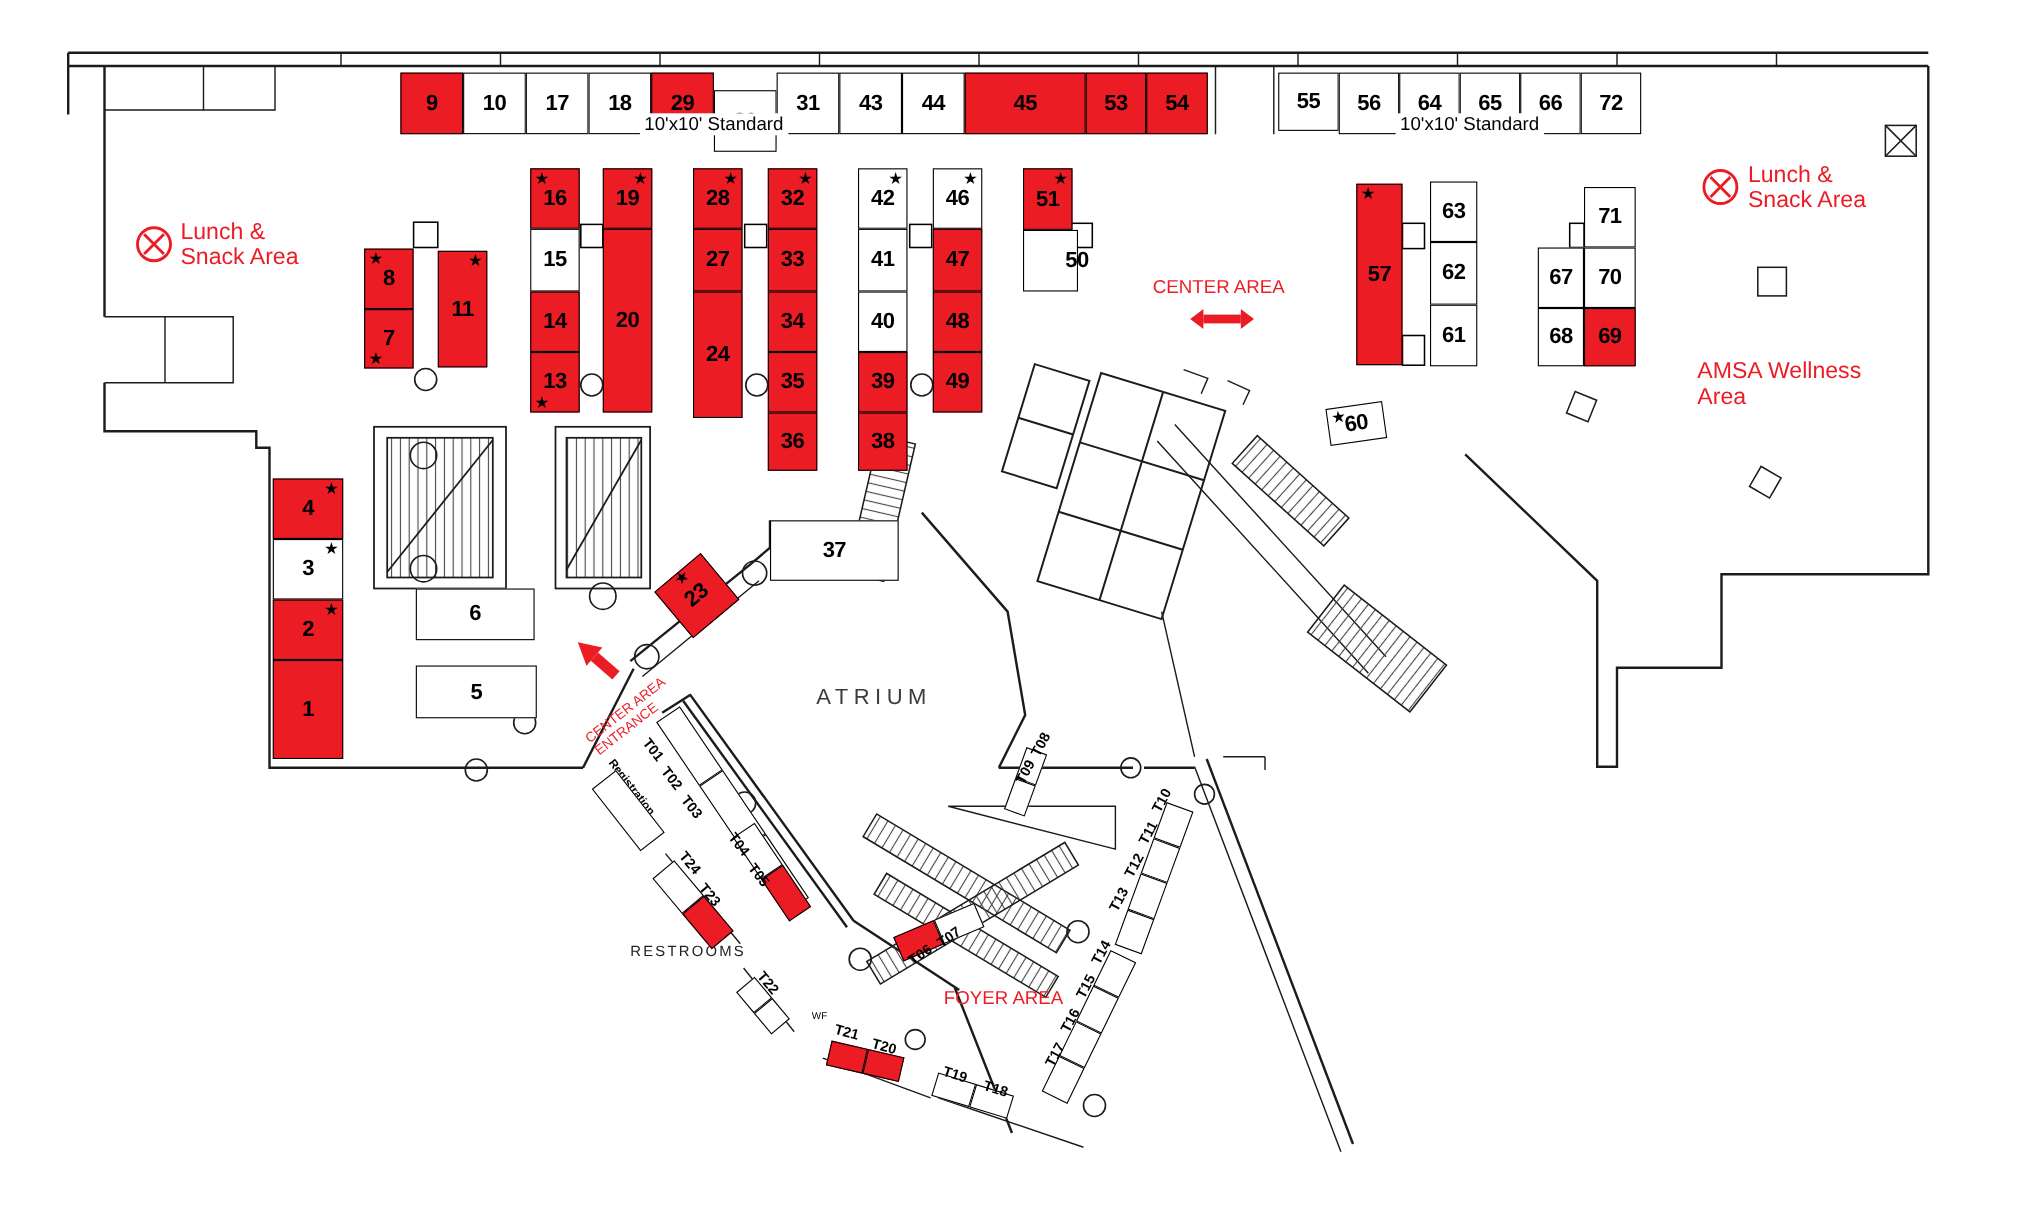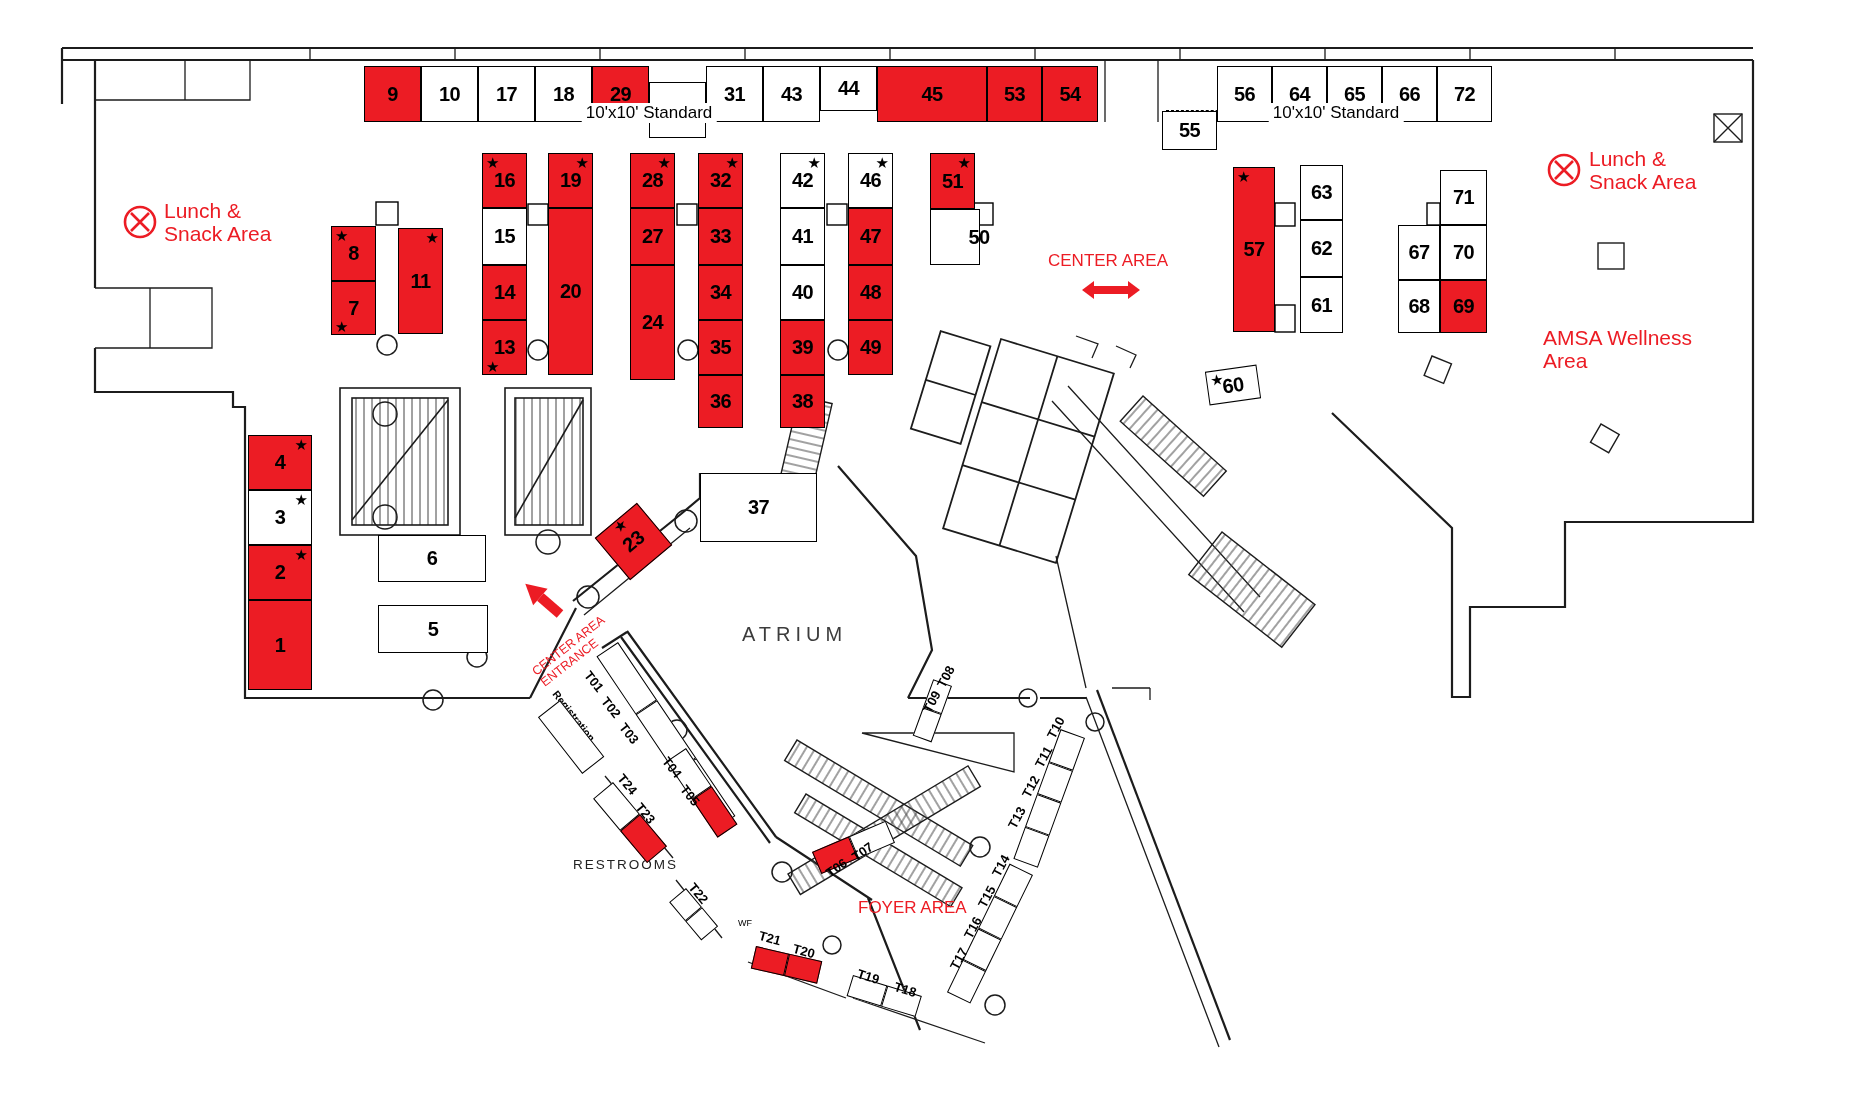--- a/index.html
+++ b/index.html
@@ -208,33 +208,33 @@
     </div>
     <div class="booth" style="left: 649px; top: 82px; width: 57px; height: 56px;">
       <span class="num">30</span>
     </div>
     <div class="booth" style="left: 706px; top: 66px; width: 57px; height: 56px;">
       <span class="num">31</span>
     </div>
     <div class="booth" style="left: 763px; top: 66px; width: 57px; height: 56px;">
       <span class="num">43</span>
     </div>
-    <div class="booth" style="left: 820px; top: 66px; width: 57px; height: 45px;">
+    <div class="booth" style="left: 820px; top: 66px; width: 57px; height: 56px;">
       <span class="num">44</span>
     </div>
     <div class="booth red" style="left: 877px; top: 66px; width: 110px; height: 56px;">
       <span class="num">45</span>
     </div>
     <div class="booth red" style="left: 987px; top: 66px; width: 55px; height: 56px;">
       <span class="num">53</span>
     </div>
     <div class="booth red" style="left: 1042px; top: 66px; width: 56px; height: 56px;">
       <span class="num">54</span>
     </div>
-    <div class="booth" style="left: 1162px; top: 66px; width: 55px; height: 39px; margin-top: 45px;">
+    <div class="booth" style="left: 1162px; top: 66px; width: 55px; height: 53px;">
       <span class="num">55</span>
     </div>
     <div class="booth" style="left: 1217px; top: 66px; width: 55px; height: 56px;">
       <span class="num">56</span>
     </div>
     <div class="booth" style="left: 1272px; top: 66px; width: 55px; height: 56px;">
       <span class="num">64</span>
     </div>
     <div class="booth" style="left: 1327px; top: 66px; width: 55px; height: 56px;">
       <span class="num">65</span>
@@ -354,21 +354,21 @@
     </div>
     <div class="booth red" style="left: 248px; top: 600px; width: 64px; height: 90px;">
       <span class="num">1</span>
     </div>
     <div class="booth" style="left: 378px; top: 535px; width: 108px; height: 47px;">
       <span class="num">6</span>
     </div>
     <div class="booth" style="left: 378px; top: 605px; width: 110px; height: 48px;">
       <span class="num">5</span>
     </div>
-    <div class="booth" style="left: 700px; top: 473px; width: 117px; height: 69px;">
+    <div class="booth" style="left: 700px; top: 473px; width: 117px; height: 55px;">
       <span class="num">37</span>
     </div>
     <div class="booth red" style="left: 606px; top: 514px; width: 55px; height: 55px; transform: rotate(-40deg);">
       <span class="star tc">★</span>
       <span class="num">23</span>
     </div>
     <div class="booth red" style="left: 1233px; top: 167px; width: 42px; height: 165px;">
       <span class="star tl">★</span>
       <span class="num">57</span>
     </div>

